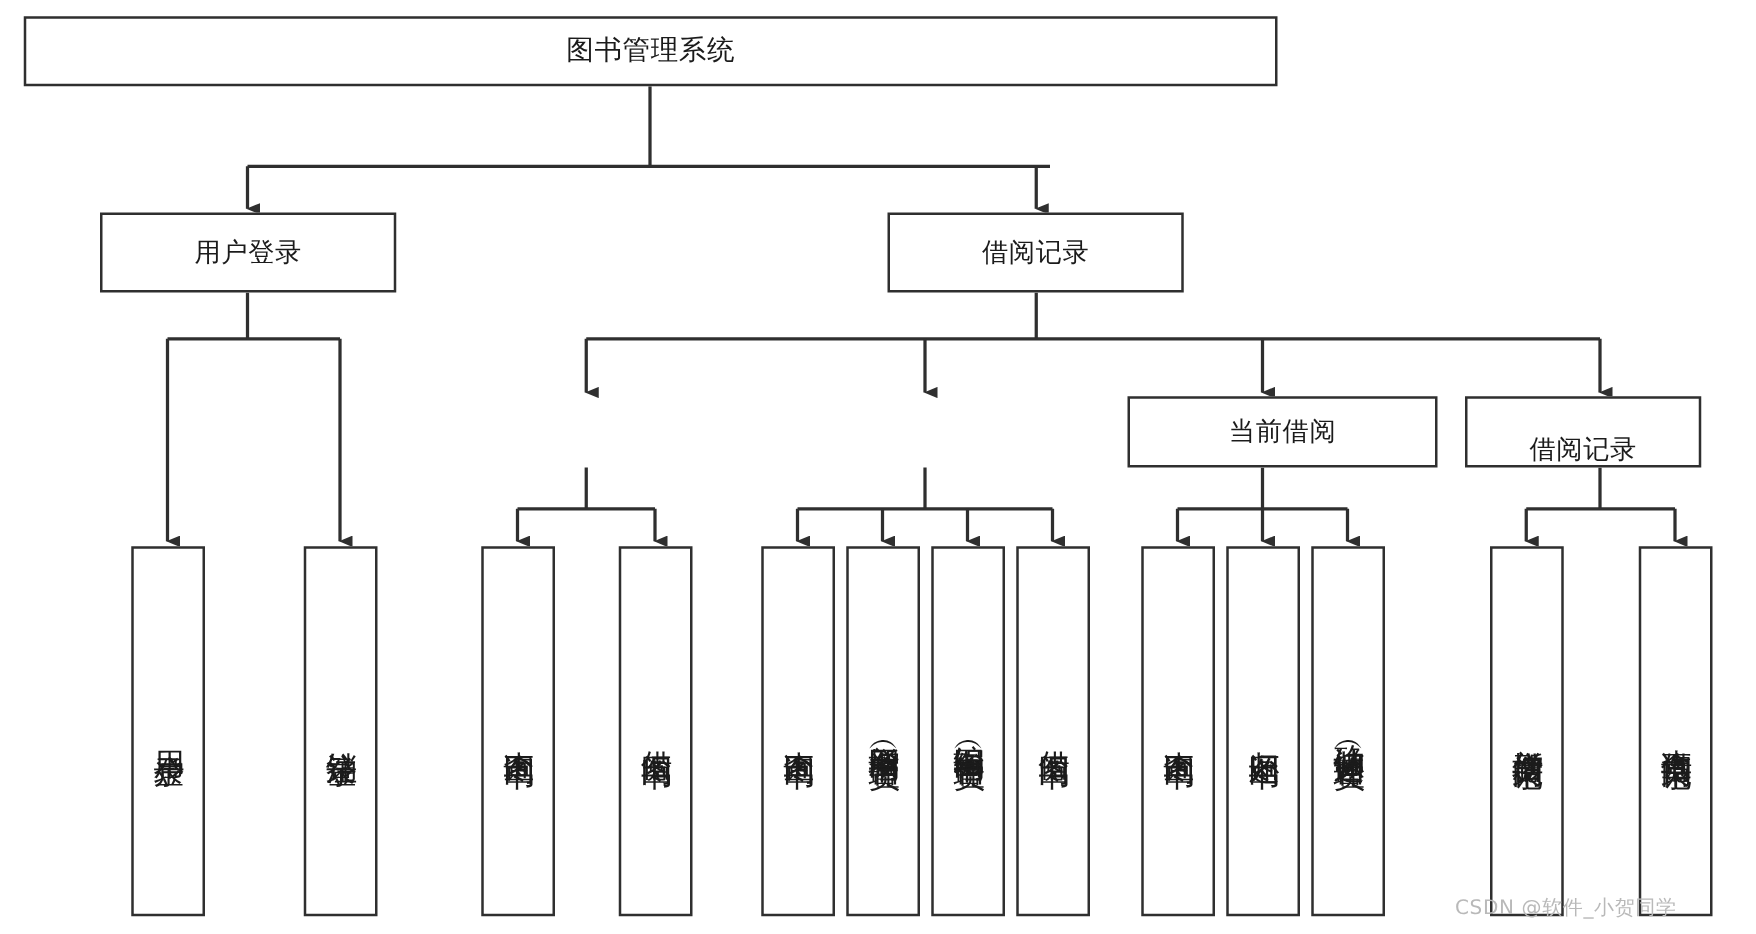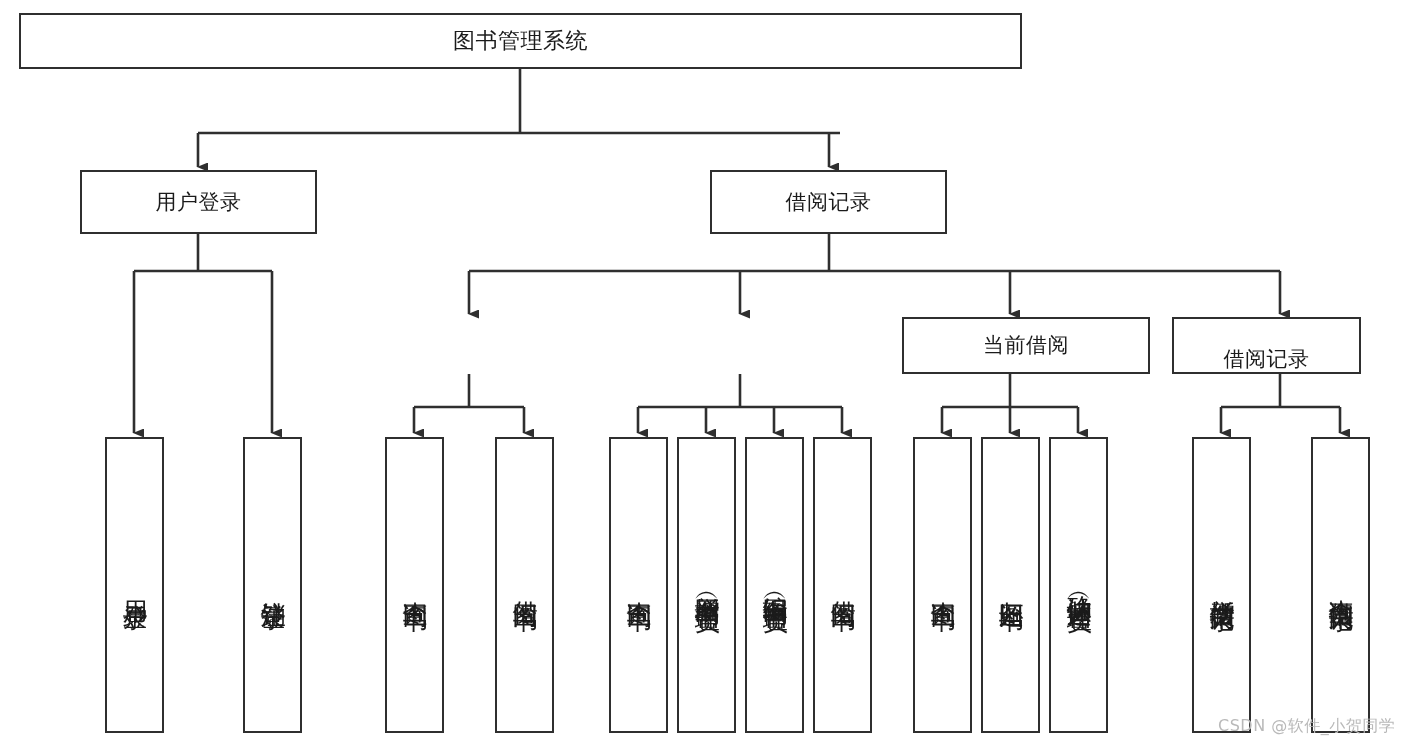--- a/index.html
+++ b/index.html
@@ -185,15 +185,15 @@
     <span class="node-label">确认归还（管理员）</span>
   </div>
 
   <div class="node vert" style="left:1192px; top:437px; width:59px; height:296px;">
     <span class="node-label">新增借阅记录</span>
   </div>
   <div class="node vert" style="left:1311px; top:437px; width:59px; height:296px;">
     <span class="node-label">查询借阅记录</span>
   </div>
 
-  <div class="watermark" style="left:1194px; top:716px;padding-left:24px;">CSDN @软件_小贺同学</div>
+  <div class="watermark" style="left:1140px; top:716px;padding-left:24px;">CSDN @软件_小贺同学</div>
 
 </div>
 
 </body></html>

